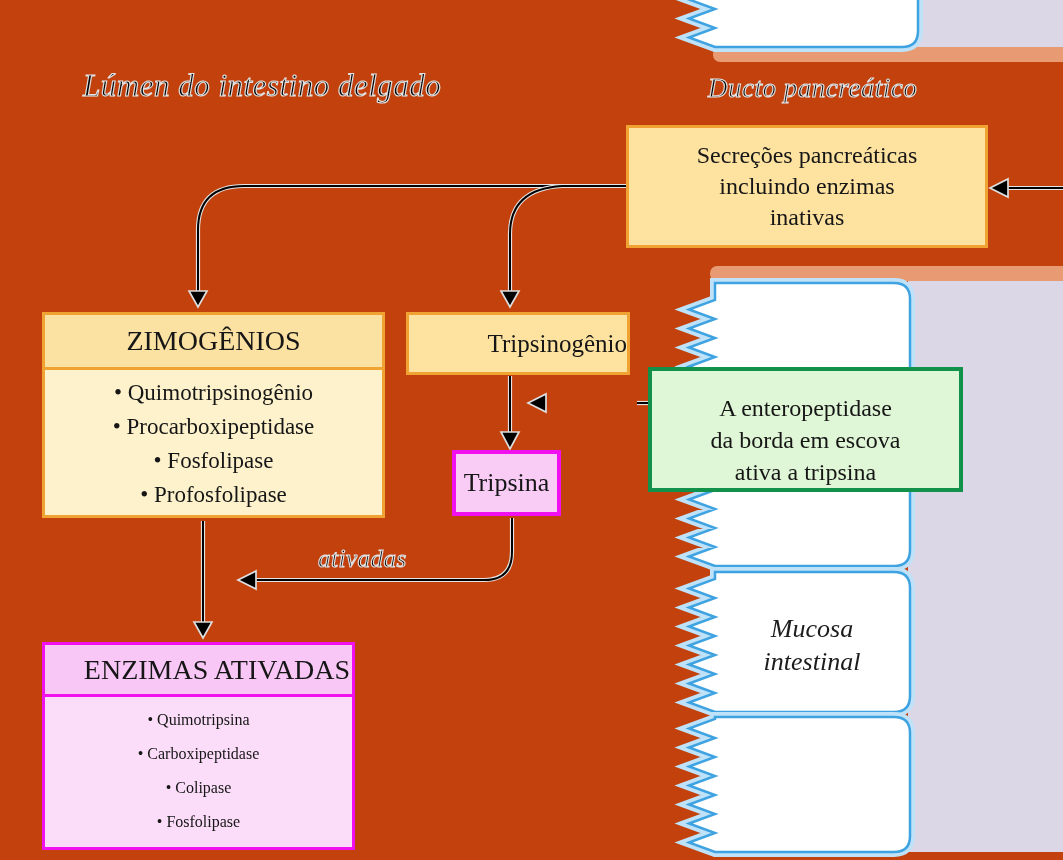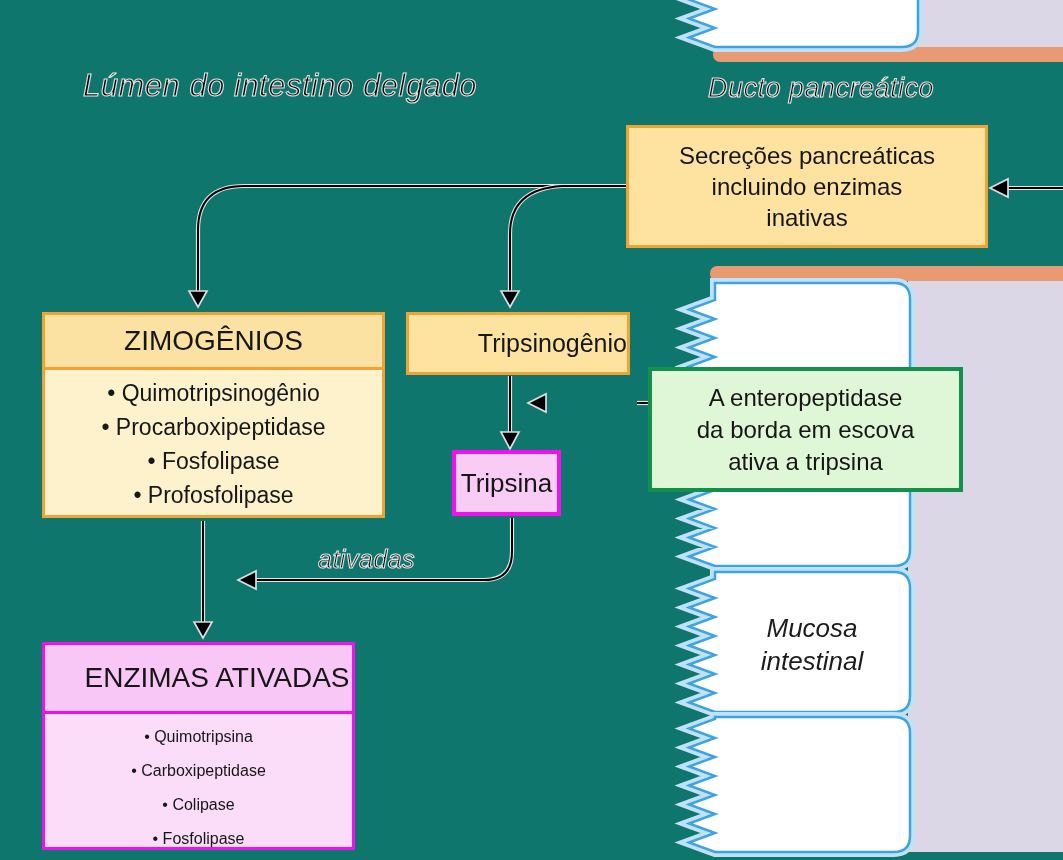--- a/index.html
+++ b/index.html
@@ -1,18 +1,18 @@
 <!DOCTYPE html>
 <html><head>
 <meta charset="utf-8">
 <style>
   html,body{margin:0;padding:0;background:#000;}
   .canvas{
-    position:relative;width:1063px;height:860px;background:#0f766e;
-    overflow:hidden;font-family:Liberation Sans, sans-serif;color:#161616;
+    position:relative;width:1063px;height:860px;background:#c2410c;
+    overflow:hidden;font-family:Liberation Serif, serif;color:#161616;
   }
   
   .outline-label{
     position:absolute;font-style:italic;color:#050505;
     -webkit-text-stroke:1.15px #e2e2e2;letter-spacing:.5px;white-space:pre;
   }
   .lumen-title{left:83px;top:68px;font-size:31px;}
   .duct-title{left:708px;top:73px;font-size:27px;}
   .ativadas-label{left:318px;top:545px;font-size:25px;}
   
@@ -35,27 +35,27 @@
     background:#FDE2A0;border:3px solid #F0A232;
     display:flex;align-items:center;justify-content:flex-end;font-size:25px;
   }
   
   .trypsin{
     left:452px;top:450px;width:109px;height:66px;
     background:#F9CCF6;border:4px solid #F011EE;
     display:flex;align-items:center;justify-content:center;font-size:26px;
   }
   .activated{left:42px;top:642px;width:313px;height:208px;border:3px solid #F011EE;background:#FBDDF9;}
-  .activated .hd{height:69px;background:#F9C7F6;border-bottom:3px solid #F011EE;font-size:28px;padding-left:37px;}
+  .activated .hd{height:52px;background:#F9C7F6;border-bottom:3px solid #F011EE;font-size:28px;padding-left:37px;}
   .activated .bd{padding-top:6px;font-size:16px;line-height:34px;}
   
   .entero-note{
     left:648px;top:367px;width:315px;height:125px;
     background:#DFF7D6;border:4px solid #12914A;
-    display:flex;align-items:center;justify-content:center;
+    display:flex;align-items:flex-end;justify-content:center;
     font-size:24px;line-height:32px;white-space:pre-line;
   }
   
   .mucosa-label{
     position:absolute;left:712px;top:612px;width:200px;z-index:5;
     text-align:center;font-style:italic;font-size:26px;line-height:33px;
     color:#1c1c1c;white-space:pre-line;
   }
   
   .layer{position:absolute;left:0;top:0;z-index:1;}

